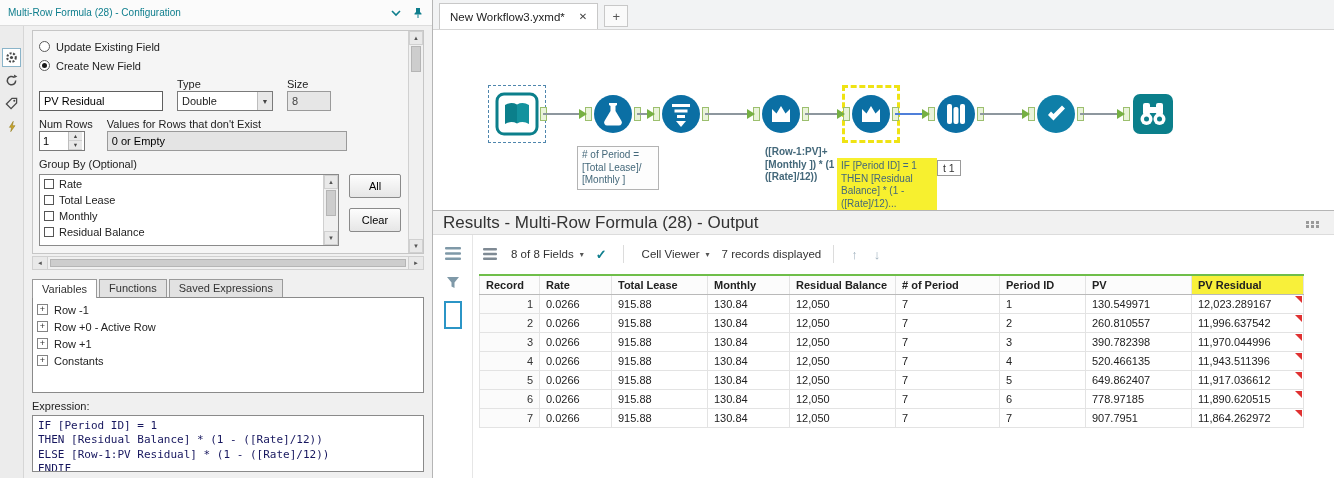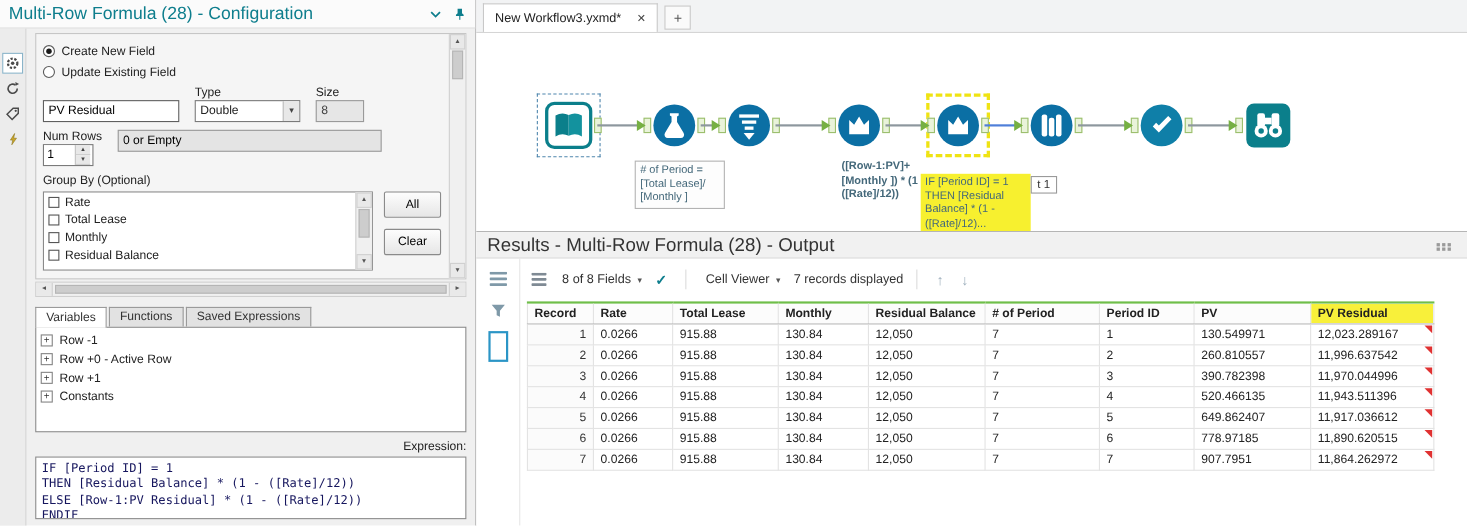--- a/index.html
+++ b/index.html
@@ -2,21 +2,21 @@
 <html><head>
 <meta charset="utf-8">
 <style>
   * { margin:0; padding:0; box-sizing:border-box; }
   body { font-family:"Liberation Sans", sans-serif; background:#fff; }
   .app { position:relative; width:1334px; height:478px; background:#fff; overflow:hidden; display:flex; font-size:11px; color:#222; }
 
   
   .cfg { width:433px; height:100%; background:#f0f0f0; border-right:1px solid #b5b5b5; display:flex; flex-direction:column; }
   .cfg-head { height:26px; background:#fbfbfb; border-bottom:1px solid #dcdcdc; display:flex; align-items:center; padding:0 8px; }
-  .cfg-title { color:#0e7e8d; font-size:16px; flex:1; white-space:nowrap; overflow:hidden; }
+  .cfg-title { color:#0e7e8d; font-size:10px; flex:1; white-space:nowrap; overflow:hidden; }
   .head-ico { margin-left:10px; cursor:pointer; display:inline-flex; }
   .cfg-body { flex:1; display:flex; min-height:0; }
   .icon-strip { width:24px; background:#ececec; border-right:1px solid #d6d6d6; padding-top:22px; display:flex; flex-direction:column; align-items:center; gap:4px; }
   .strip-btn { width:19px; height:19px; display:flex; align-items:center; justify-content:center; border:1px solid transparent; }
   .strip-btn.active { background:#fff; border:1px solid #8ab4c9; }
   .cfg-main { flex:1; display:flex; flex-direction:column; padding:4px 8px 6px 8px; min-width:0; }
 
   .cfg-scrollwrap { position:relative; height:224px; border:1px solid #c6c6c6; background:#f5f5f5; padding:6px 22px 4px 6px; }
   .radio-row { display:flex; align-items:center; gap:6px; height:19px; cursor:default; }
   .radio { width:11px; height:11px; border:1px solid #5a5a5a; border-radius:50%; background:#fff; position:relative; flex:0 0 auto; }
@@ -50,21 +50,21 @@
   .sb-h .sb-btn { width:15px; height:100%; border:none; border-right:1px solid #d0d0d0; }
   .sb-h .h-thumb { flex:1; margin:2px; background:#cdcdcd; border:1px solid #b5b5b5; }
   .sb-h .sb-btn.r { border-right:none; border-left:1px solid #d0d0d0; }
 
   .tabrow { display:flex; margin-top:7px; height:20px; align-items:flex-end; }
   .tab { padding:2px 9px 3px 9px; border:1px solid #9a9a9a; border-bottom:none; background:#e2e2e2; margin-right:2px; font-size:11px; cursor:pointer; color:#333; }
   .tab.active { background:#fff; position:relative; top:1px; padding-top:3px; }
   .vars-box { height:96px; border:1px solid #8a8a8a; background:#fff; padding:3px 4px; overflow:hidden; }
   .tree-item { display:flex; align-items:center; gap:6px; height:17px; }
   .expander { width:11px; height:11px; border:1px solid #848484; background:#fff; font-size:9px; line-height:9px; text-align:center; color:#333; flex:0 0 auto; cursor:pointer; }
-  .expr-label { margin-top:7px; height:15px;text-align:right; }
+  .expr-label { margin-top:7px; height:15px; }
   .expr-box { flex:1; border:1px solid #8a8a8a; background:#fff; font-family:"DejaVu Sans Mono","Liberation Mono",monospace; font-size:11px; line-height:1.3; color:#16165e; padding:3px 5px; white-space:pre-wrap; overflow:hidden; }
 
   
   .right { flex:1; display:flex; flex-direction:column; min-width:0; }
   .doc-tabbar { height:30px; background:#f2f3f4; border-bottom:1px solid #d5d5d5; display:flex; align-items:flex-end; padding-left:6px; }
   .doc-tab { height:26px; background:#fff; border:1px solid #c8c8c8; border-bottom:none; display:flex; align-items:center; padding:0 10px; font-size:11.5px; gap:14px; cursor:pointer; }
   .tab-close { font-size:10px; color:#444; cursor:pointer; }
   .tab-plus { width:24px; height:22px; border:1px solid #c8c8c8; background:#fafafa; margin-left:6px; margin-bottom:2px; display:flex; align-items:center; justify-content:center; font-size:13px; color:#555; cursor:pointer; }
 
   .canvas { position:relative; height:180px; background:#fff; overflow:hidden; }
@@ -163,26 +163,26 @@
         <span class="strip-btn">
           <svg width="12" height="13" viewBox="0 0 14 14">
               <path d="M8.5 1 L4 8 H6.5 L5.5 13 L10.5 6 H7.5 Z" fill="#caa52a" stroke="#8a7418" stroke-width="0.6"></path>
             </svg>
         </span>
       </div>
 
       <div class="cfg-main">
         <div class="cfg-scrollwrap">
           <label class="radio-row">
+            <span class="radio"></span>
+            <span>Update Existing Field</span>
+          </label>
+          <label class="radio-row">
             <span class="radio checked"></span>
             <span>Create New  Field</span>
-          </label>
-          <label class="radio-row">
-            <span class="radio"></span>
-            <span>Update Existing Field</span>
           </label>
 
           <div class="field-row">
             <div>
               <div class="flabel">&nbsp;</div>
               <input class="txt" style="width: 124px;" value="PV Residual">
             </div>
             <div>
               <div class="flabel">Type</div>
               <div class="combo">
@@ -201,20 +201,21 @@
               <div class="flabel">Num Rows</div>
               <div class="spinner">
                 <input value="1" style="">
                 <span class="spin-btns">
                   <span>▲</span>
                   <span>▼</span>
                 </span>
               </div>
             </div>
             <div>
+              <div class="flabel">Values for Rows that don't Exist</div>
               <input class="txt gray" style="width: 240px;" value="0 or Empty">
             </div>
           </div>
 
           <div class="gb-label">Group By (Optional)</div>
           <div class="gb-row">
             <div class="gb-listwrap">
               <div class="gb-list">
                   <div class="gb-item">
                     <span class="cbx"></span>

